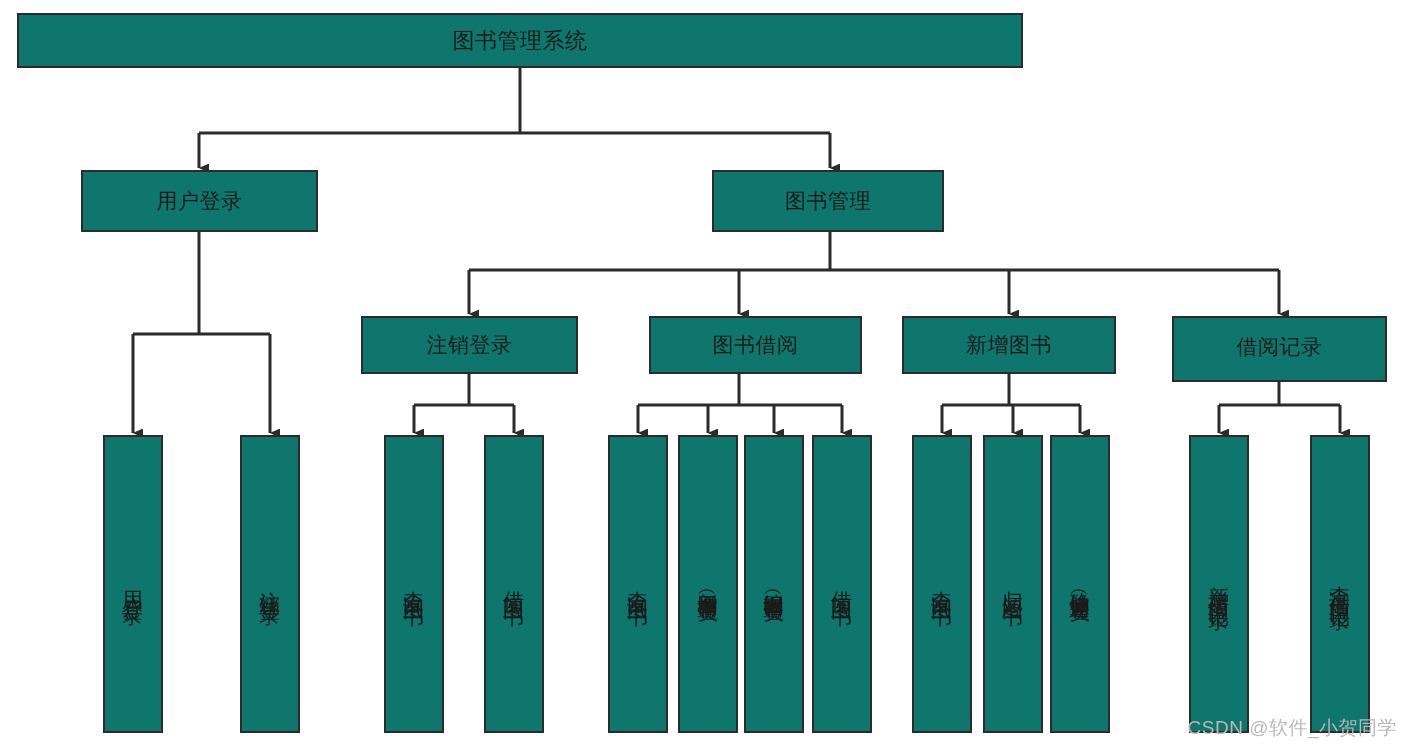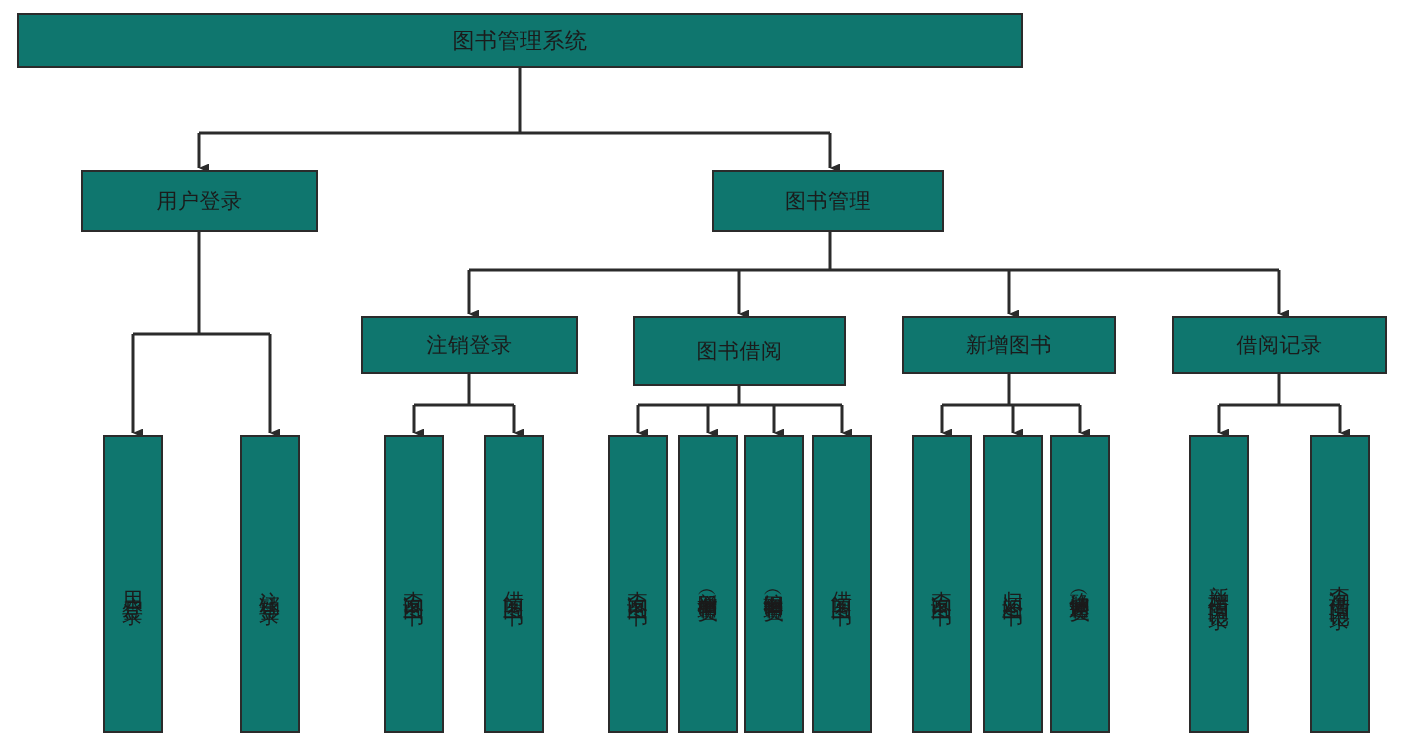--- a/index.html
+++ b/index.html
@@ -143,27 +143,27 @@
       </div>
       <div class="node horiz" style="left: 712px; top: 170px; width: 232px; height: 62px;">
         <span class="node-label">图书管理</span>
       </div>
     </div>
 
   <div id="level3-container">
       <div class="node horiz" style="left: 361px; top: 316px; width: 217px; height: 58px;">
         <span class="node-label">注销登录</span>
       </div>
-      <div class="node horiz" style="left: 633px; top: 316px; width: 213px; height: 70px;">
+      <div class="node horiz" style="left: 649px; top: 316px; width: 213px; height: 58px;">
         <span class="node-label">图书借阅</span>
       </div>
       <div class="node horiz" style="left: 902px; top: 316px; width: 214px; height: 58px;">
         <span class="node-label">新增图书</span>
       </div>
-      <div class="node horiz" style="left: 1172px; top: 316px; width: 215px; height: 58px;">
+      <div class="node horiz" style="left: 1172px; top: 316px; width: 215px; height: 66px; font-family: Liberation Mono, monospace;">
         <span class="node-label">借阅记录</span>
       </div>
     </div>
 
   <div id="leaf-container">
       <div class="node vert" style="left: 103px; top: 435px; width: 60px; height: 298px;">
         <span class="node-label">用户登录</span>
       </div>
       <div class="node vert" style="left: 240px; top: 435px; width: 60px; height: 298px;">
         <span class="node-label">注销登录</span>
@@ -196,14 +196,15 @@
         <span class="node-label">确认归还（管理员）</span>
       </div>
       <div class="node vert" style="left: 1189px; top: 435px; width: 60px; height: 298px;">
         <span class="node-label">新增借阅记录</span>
       </div>
       <div class="node vert" style="left: 1310px; top: 435px; width: 60px; height: 298px;">
         <span class="node-label">查询借阅记录</span>
       </div>
     </div>
 
+  <div id="watermark">CSDN @软件_小贺同学</div>
 
 </div>
 
 </body></html>

